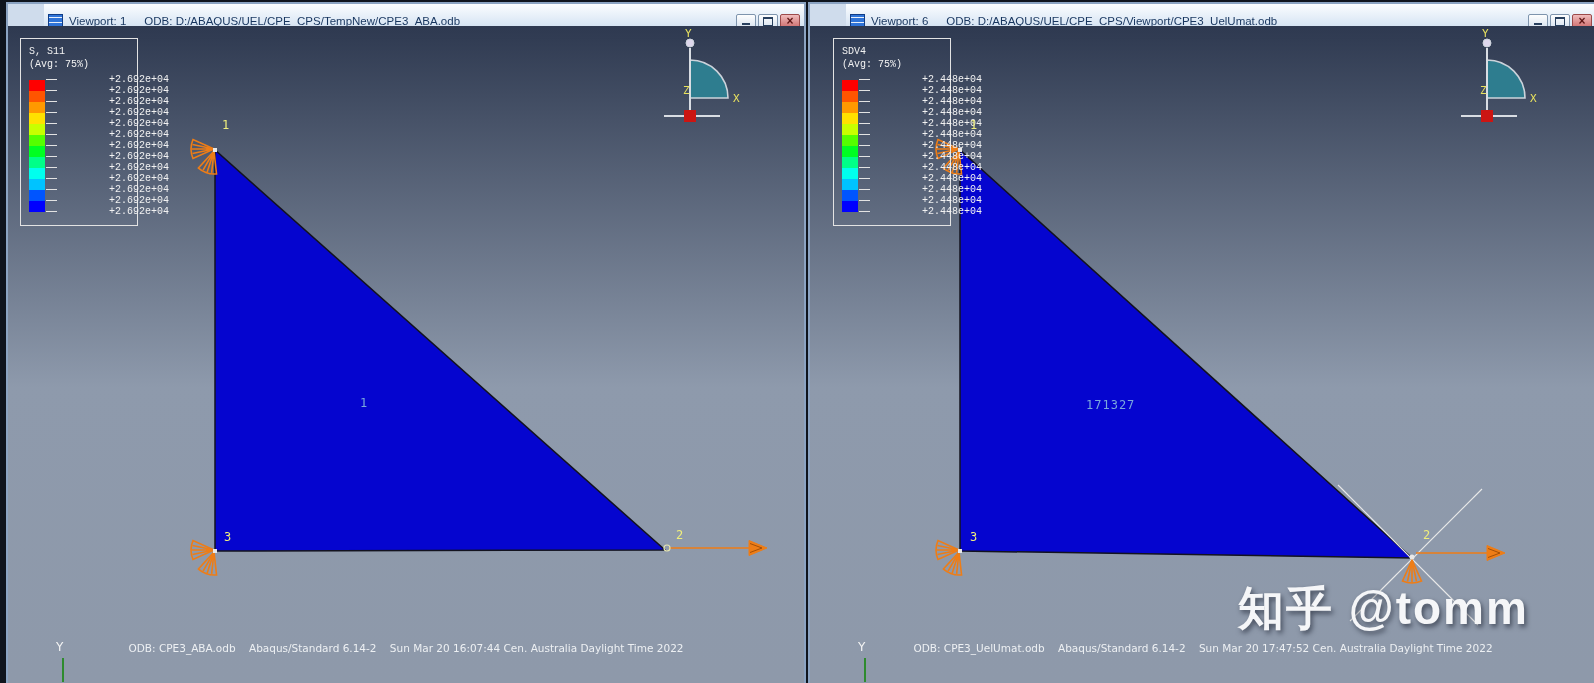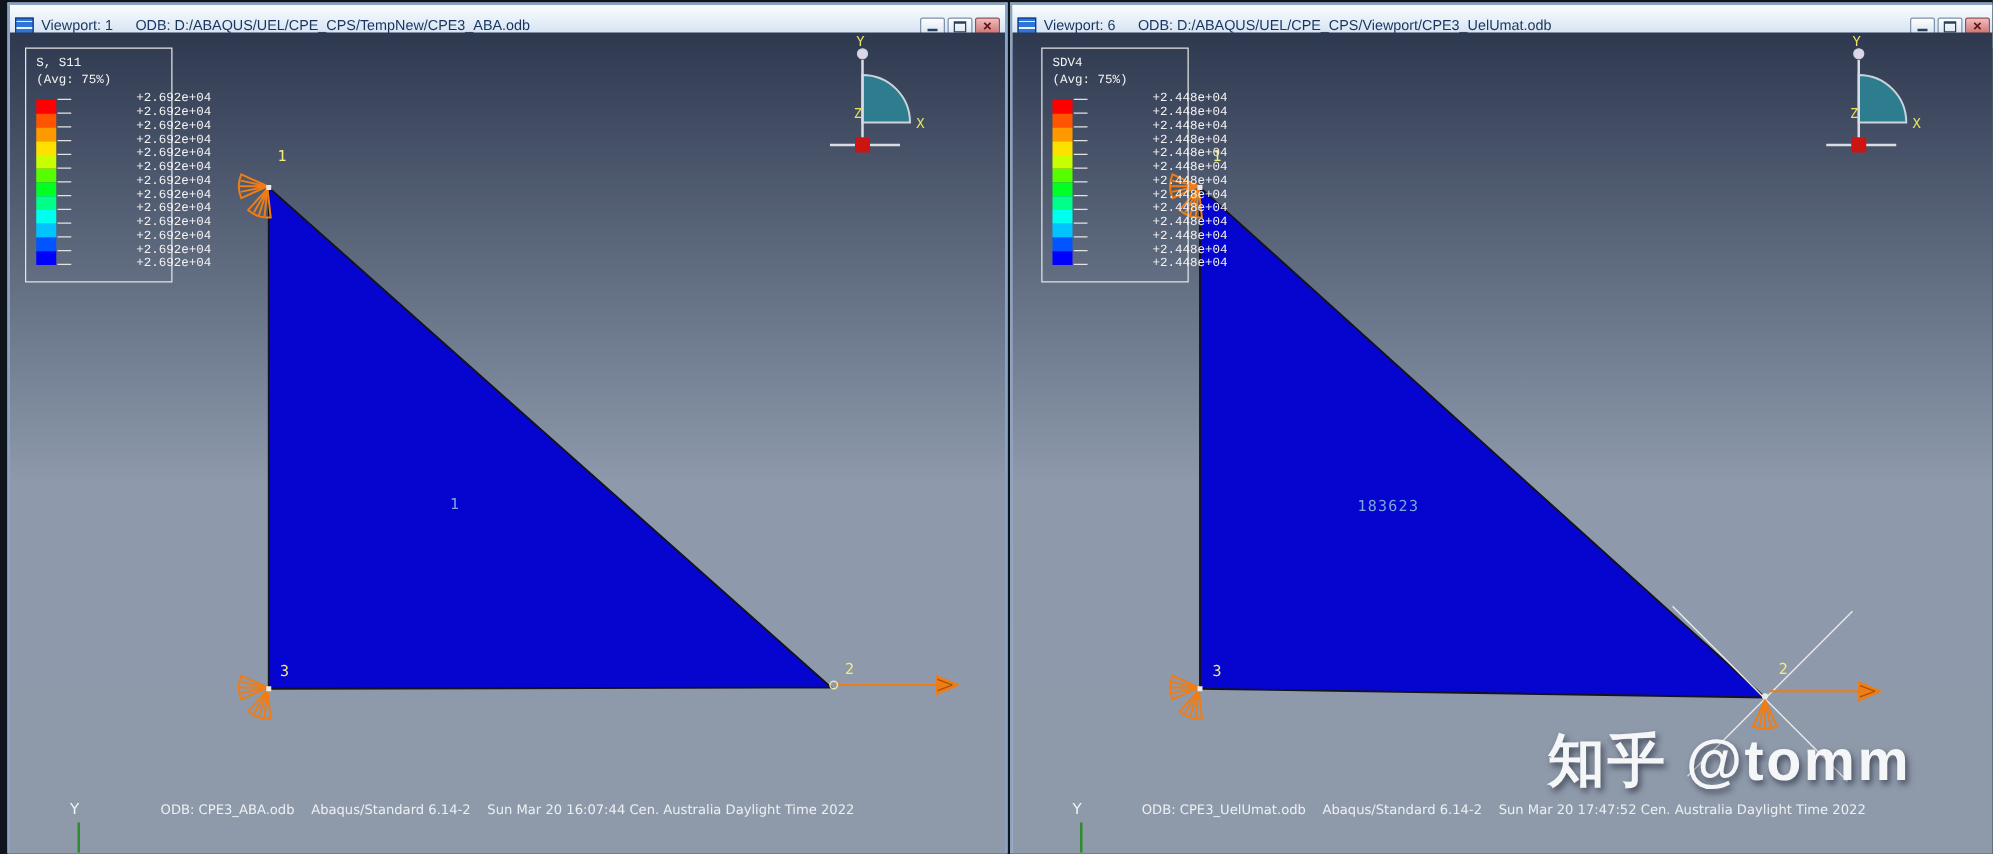--- a/index.html
+++ b/index.html
@@ -5,21 +5,21 @@
   html,body{margin:0;padding:0;background:#0f141d;}
   #stage{position:relative;width:1594px;height:683px;overflow:hidden;background:#0f141d;
          font-family:"Liberation Sans",sans-serif;}
   
   .window{position:absolute;top:2px;height:681px;border:2px solid #8ba3c2;border-bottom:none;
           background:#cfdcec;box-sizing:border-box;}
   #win1{left:6px;width:800px;}
   #win2{left:808px;width:790px;}
   .titlebar{height:35px;display:flex;align-items:center;padding:0 4px;
             background:linear-gradient(#fbfdff,#dce8f5 55%,#c2d4e9);
-            border-bottom:1px solid #9db2cc;box-sizing:border-box;}
+            border-bottom:1px solid #9db2cc;box-sizing:border-box;margin-left:36px;}
   .tb-icon{width:13px;height:13px;border:1px solid #0f3c86;background:
            repeating-linear-gradient(#2f74d8 0 2px,#e8f0fb 2px 3px,#2f74d8 3px 5px);
            background-color:#2f74d8;margin-right:6px;flex:0 0 auto;}
   .tb-title{font-size:11.5px;color:#17355e;white-space:pre;}
   .tb-odb{font-size:11.5px;color:#17355e;margin-left:18px;white-space:pre;flex:1 1 auto;
           overflow:hidden;text-overflow:clip;}
   .tb-buttons{display:flex;gap:2px;flex:0 0 auto;margin-left:6px;}
   .tb-btn{width:20px;height:15px;border:1px solid #7e94ad;border-radius:2px;
           background:linear-gradient(#fefefe,#d7e2ef);display:flex;align-items:center;
           justify-content:center;box-sizing:border-box;}
@@ -283,21 +283,21 @@
         <rect x="26" y="82" width="12" height="12" fill="#cc1512"></rect>
         <circle cx="32" cy="15" r="4" fill="#ded7ec" stroke="#ccd3db"></circle>
         <text x="27" y="9">Y</text>
         <text x="75" y="74">X</text>
         <text x="25" y="66">Z</text>
       </svg>
 
       <span class="node-label" style="left:160px;top:93px;">1</span>
       <span class="node-label" style="left:613px;top:503px;">2</span>
       <span class="node-label" style="left:160px;top:505px;">3</span>
-      <span class="elem-label" style="left:276px;top:373px;">183623</span>
+      <span class="elem-label" style="left:276px;top:373px;">171327</span>
 
       <span class="axis-y">Y</span>
       <div class="axis-stub"></div>
       <div class="status">ODB: CPE3_UelUmat.odb    Abaqus/Standard 6.14-2    Sun Mar 20 17:47:52 Cen. Australia Daylight Time 2022</div>
     </div>
   </div>
 
   <div class="watermark">知乎 @tomm</div>
 </div>
 

